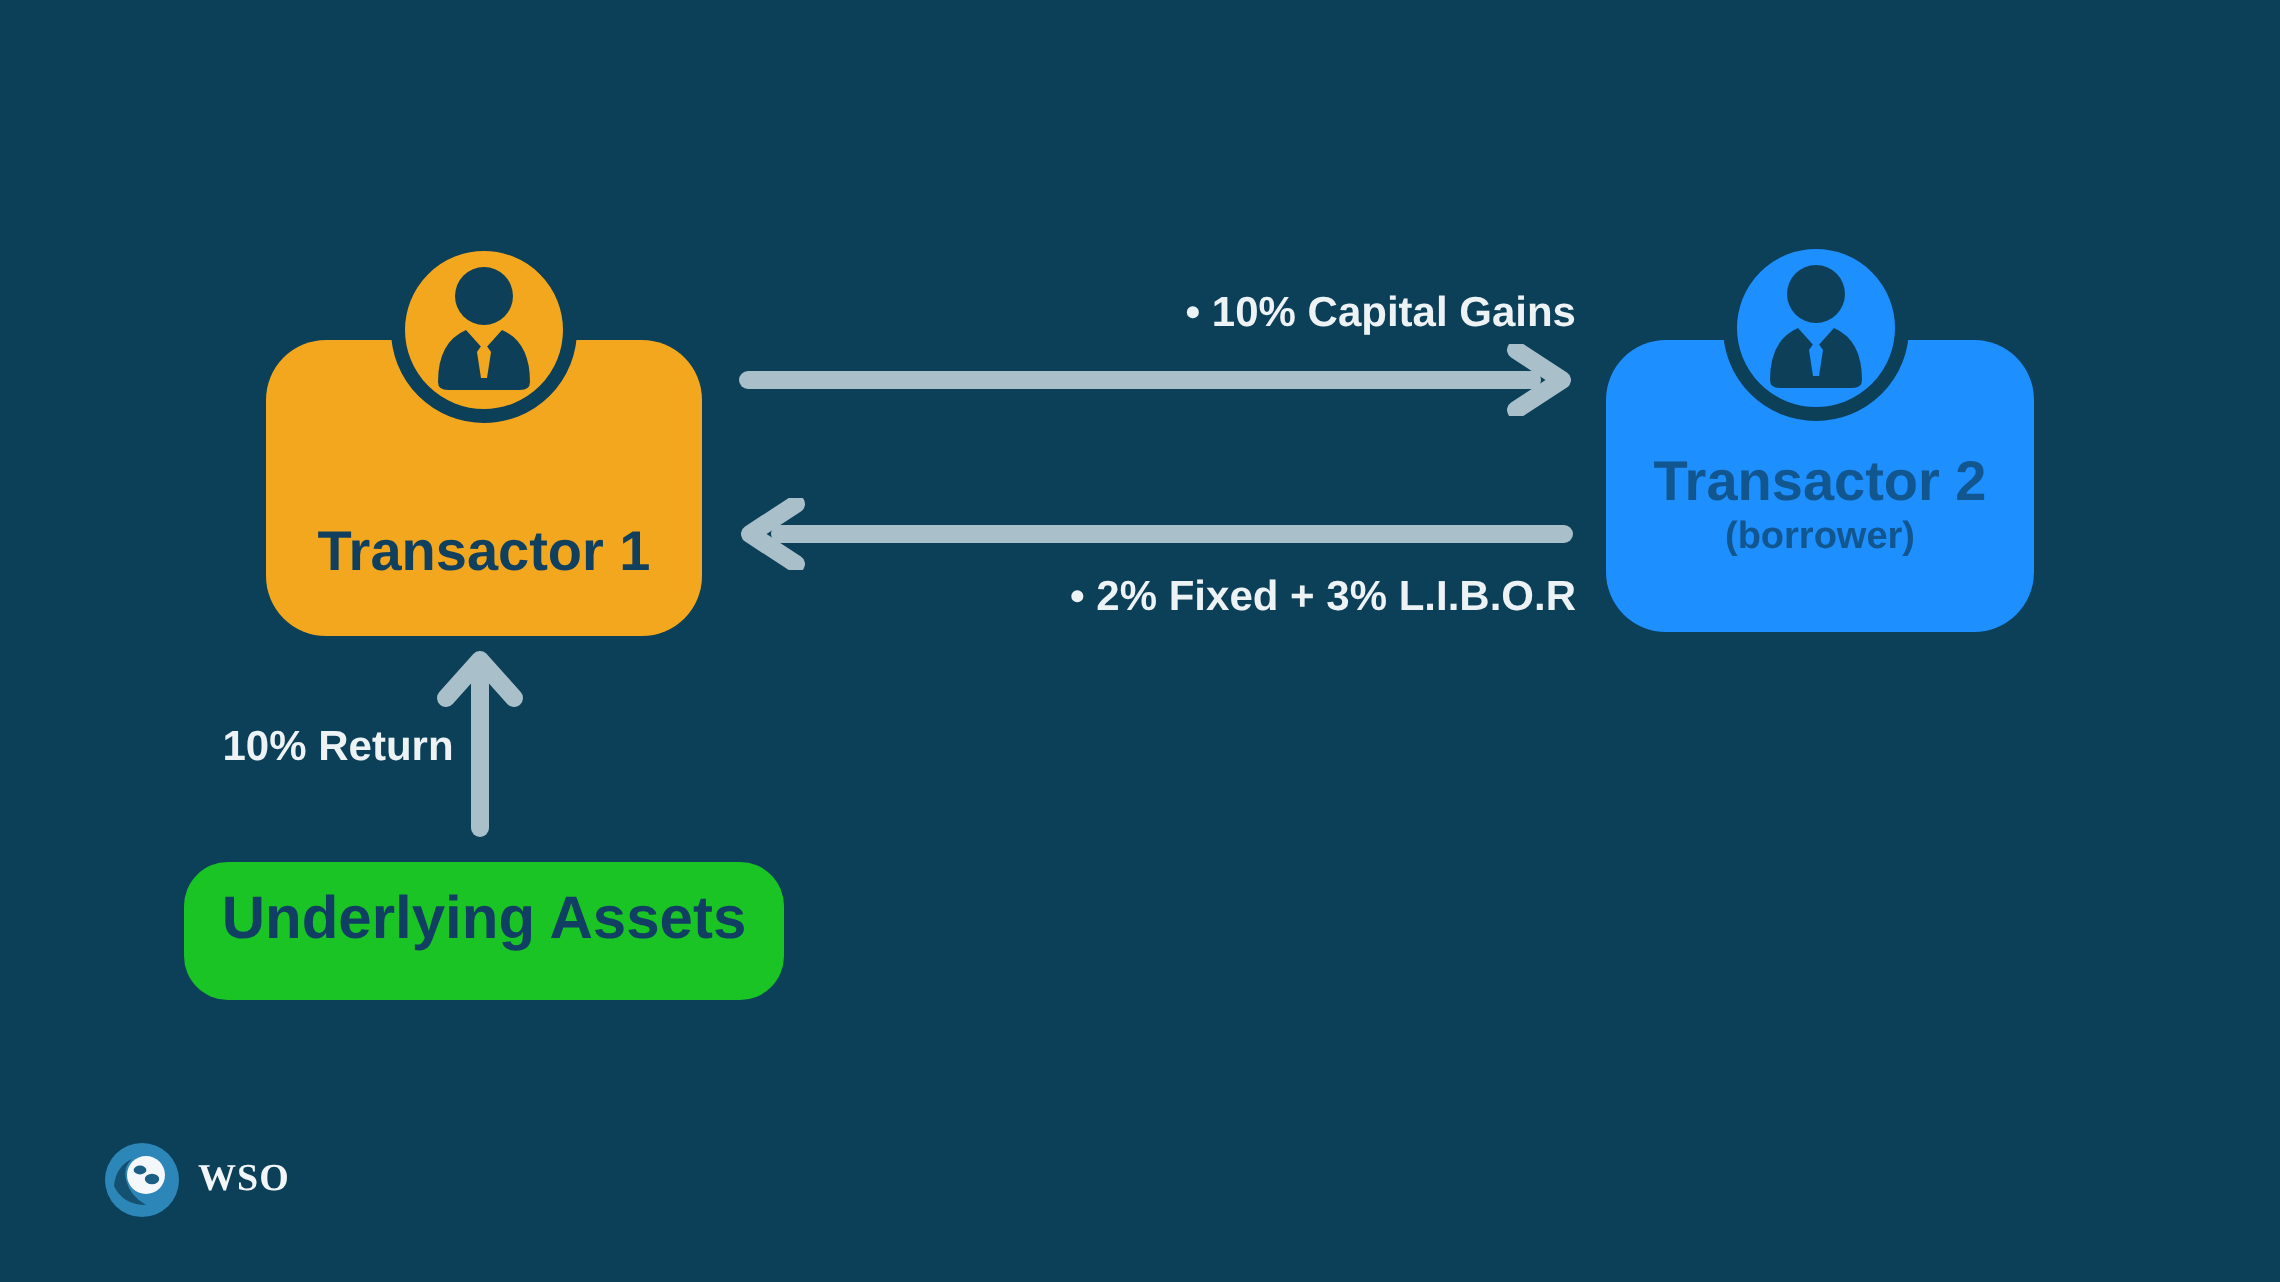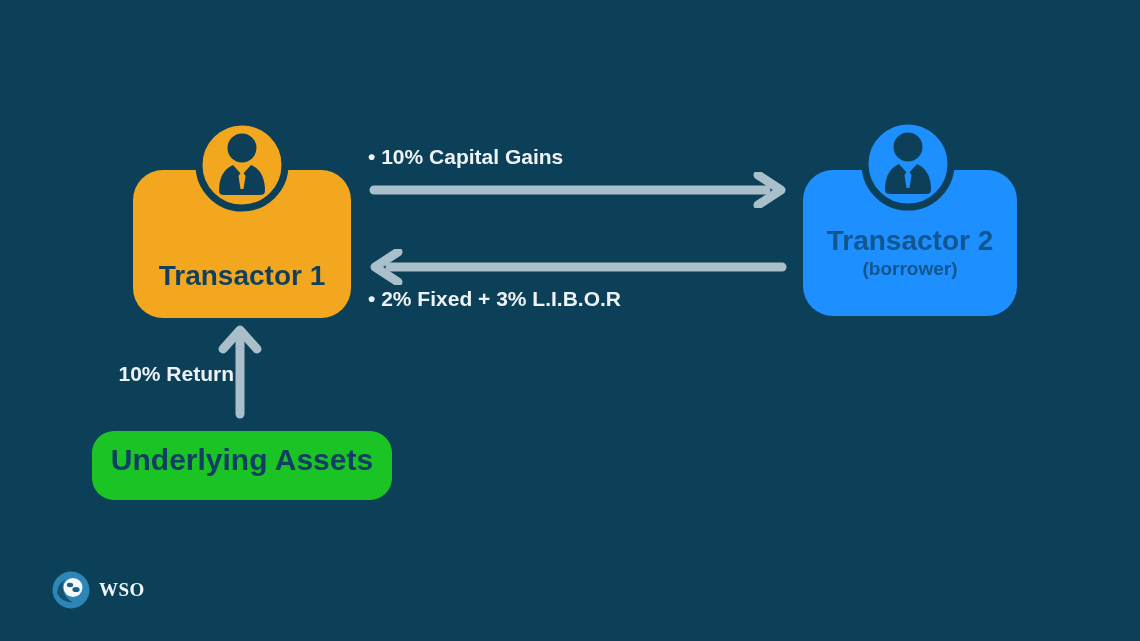--- a/index.html
+++ b/index.html
@@ -60,27 +60,27 @@
   .arrow-stroke {
     stroke: #a9bfca; stroke-width: 9;
     stroke-linecap: round; stroke-linejoin: round; fill: none;
   }
 
   
   .flow-label {
     position: absolute;
     color: #edf2f4;
     font-size: 21px; font-weight: 700;
-    text-align: left;
+    text-align: right;
     width: 420px;
   }
   .flow-label--gains { left: 368px; top: 145px; }
   .flow-label--fixed { left: 368px; top: 287px; }
   .flow-label--return {
-    left: 104px; top: 362px; width: 130px; text-align: right;
+    left: 104px; top: 362px; width: 130px; text-align: center;
   }
 
   
   .brand {
     position: absolute; left: 52px; top: 571px;
     display: flex; align-items: center; gap: 9px;
   }
   .brand-text {
     font-family: "Liberation Serif", serif;
     font-weight: 700; font-size: 19px; letter-spacing: 0.5px;

